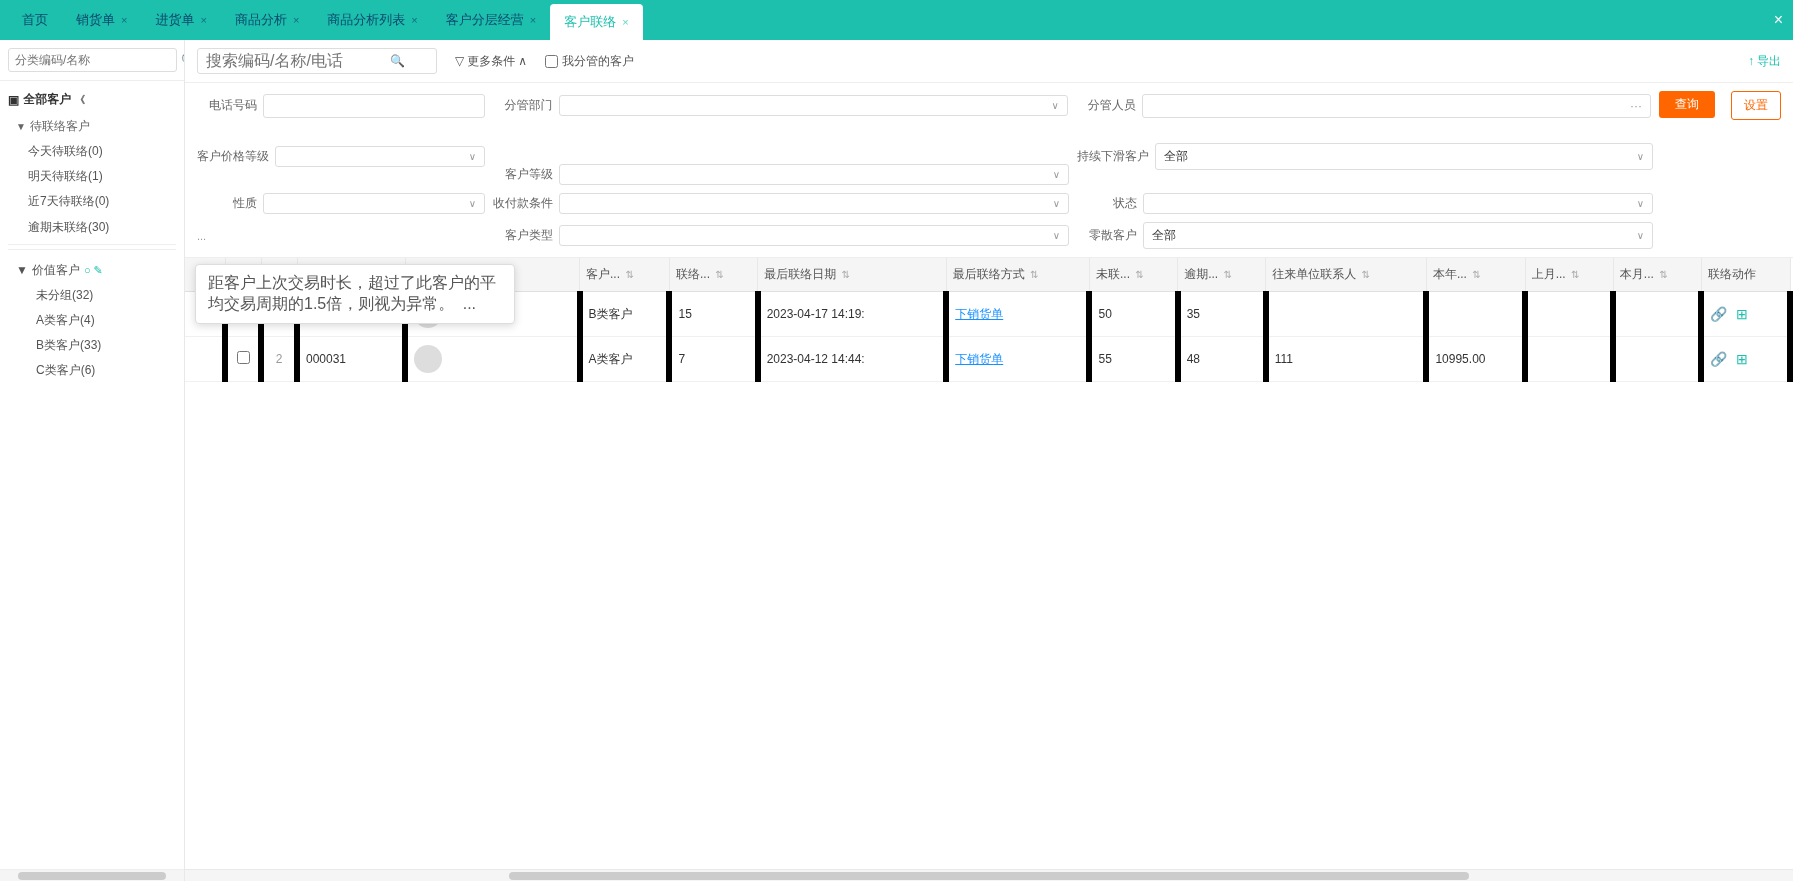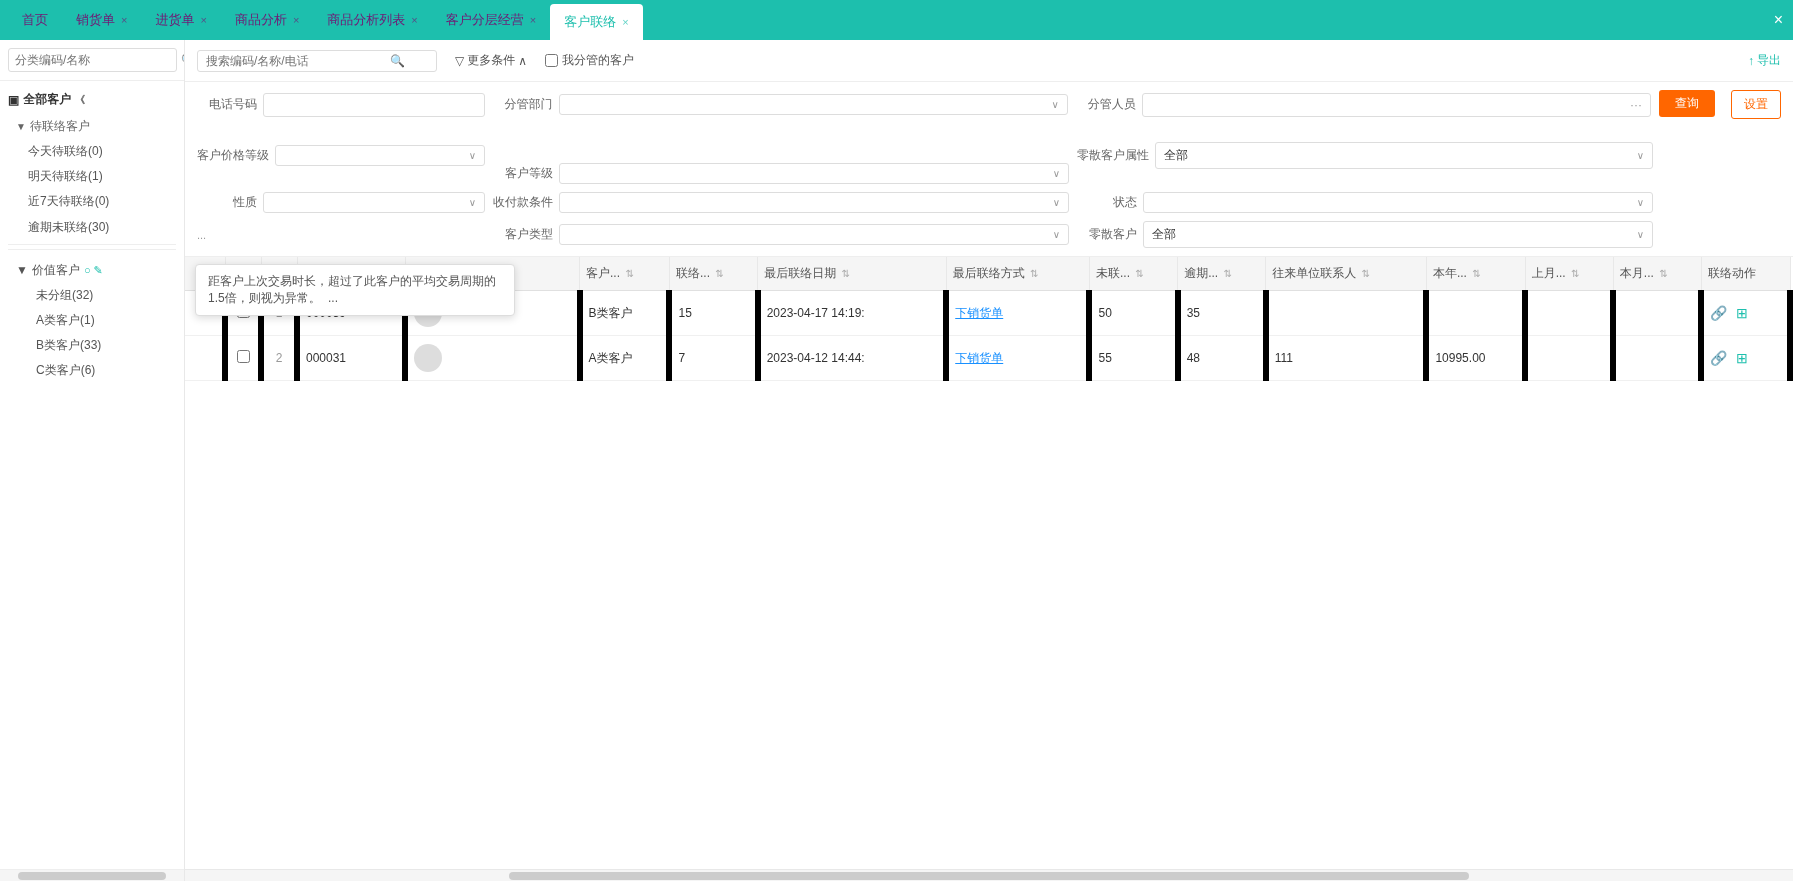--- a/index.html
+++ b/index.html
@@ -1,20 +1,20 @@
 <!DOCTYPE html>
 <html><head>
   <meta charset="utf-8">
   <style>
     * { box-sizing: border-box; margin: 0; padding: 0; }
     body { font-family: 'Microsoft YaHei', Arial, sans-serif; font-size: 12px; background: #f5f5f5; color: #333; overflow: hidden; width: 1793px; height: 881px; }
 
     
     .top-nav { display: flex; align-items: center; background: #1dbfad; height: 40px; padding: 0 8px; position: relative; }
-    .top-nav .nav-tab { color: #701a75; padding: 0 14px; height: 40px; line-height: 40px; cursor: pointer; font-size: 13px; display: flex; align-items: center; gap: 4px; white-space: nowrap; }
+    .top-nav .nav-tab { color: #0c4a6e; padding: 0 14px; height: 40px; line-height: 40px; cursor: pointer; font-size: 13px; display: flex; align-items: center; gap: 4px; white-space: nowrap; }
     .top-nav .nav-tab.active { background: #fff; color: #1dbfad; border-radius: 4px 4px 0 0; margin-top: 4px; height: 36px; line-height: 36px; }
     .top-nav .nav-tab .close-x { font-size: 11px; opacity: 0.7; margin-left: 2px; }
     .top-nav .close-main { position: absolute; right: 10px; top: 50%; transform: translateY(-50%); color: #fff; cursor: pointer; font-size: 16px; }
 
     
     .main-layout { display: flex; height: calc(881px - 40px); }
 
     
     .sidebar { width: 185px; background: #fff; border-right: 1px solid #e8e8e8; display: flex; flex-direction: column; overflow: hidden; flex-shrink: 0; }
     .sidebar-search { padding: 8px; border-bottom: 1px solid #eee; display: flex; align-items: center; gap: 4px; }
@@ -36,21 +36,21 @@
     .sidebar-customer-section { padding: 4px 8px; }
     .sidebar-customer-title { display: flex; align-items: center; gap: 4px; font-size: 12px; color: #555; padding: 4px 0; }
     .sidebar-customer-title .edit-icon { color: #1dbfad; font-size: 11px; cursor: pointer; }
 
     
     .content-area { flex: 1; display: flex; flex-direction: column; overflow: hidden; }
 
     
     .toolbar { background: #fff; padding: 8px 12px; border-bottom: 1px solid #eee; display: flex; align-items: center; gap: 10px; flex-shrink: 0; }
     .toolbar-search { display: flex; align-items: center; border: 1px solid #ddd; border-radius: 3px; padding: 3px 8px; gap: 4px; min-width: 240px; }
-    .toolbar-search input { border: none; outline: none; font-size: 12px; width: 180px; }
+    .toolbar-search input { border: none; outline: none; font-size: 16px; width: 180px; }
     .filter-btn { display: flex; align-items: center; gap: 3px; color: #555; cursor: pointer; padding: 4px 8px; border-radius: 3px; font-size: 12px; }
     .my-customers { display: flex; align-items: center; gap: 4px; color: #555; font-size: 12px; cursor: pointer; }
     .export-btn { margin-left: auto; display: flex; align-items: center; gap: 3px; color: #1dbfad; cursor: pointer; font-size: 12px; }
 
     
     .filter-panel { background: #fff; padding: 8px 12px; border-bottom: 1px solid #eee; flex-shrink: 0; }
     .filter-row { display: flex; align-items: center; margin-bottom: 8px; gap: 8px; }
     .filter-row:last-child { margin-bottom: 0; }
     .filter-item { display: flex; align-items: center; gap: 6px; flex: 1; }
     .filter-label { color: #666; white-space: nowrap; font-size: 12px; min-width: 60px; text-align: right; }
@@ -80,21 +80,21 @@
     .pagination { background: #fff; border-top: 1px solid #eee; padding: 8px 16px; display: flex; align-items: center; justify-content: flex-end; gap: 8px; flex-shrink: 0; }
     .pagination-label { color: #555; font-size: 12px; }
     .pagination-select { border: 1px solid #ddd; border-radius: 3px; padding: 3px 6px; font-size: 12px; }
     .pagination-nav { display: flex; align-items: center; gap: 4px; }
     .pagination-nav span { cursor: pointer; color: #555; padding: 2px 4px; font-size: 13px; }
     .pagination-page { display: flex; align-items: center; gap: 4px; font-size: 12px; color: #555; }
     .pagination-page input { width: 36px; border: 1px solid #ddd; border-radius: 3px; padding: 2px 4px; text-align: center; font-size: 12px; }
     .pagination-total { font-size: 12px; color: #555; }
 
     
-    .tooltip-box { position: absolute; left: 0; top: 230px; background: #fff; border: 1px solid #ddd; border-radius: 4px; padding: 8px 12px; box-shadow: 0 2px 8px rgba(0,0,0,0.15); font-size: 12px; color: #555; max-width: 320px; z-index: 100; }
+    .tooltip-box { position: absolute; left: 0; top: 230px; background: #fff; border: 1px solid #ddd; border-radius: 4px; padding: 8px 12px; box-shadow: 0 2px 8px rgba(0,0,0,0.15); font-size: 16px; color: #555; max-width: 320px; z-index: 100; }
 
     
     .scroll-track { height: 12px; background: #f5f5f5; border-top: 1px solid #e8e8e8; display: flex; align-items: center; padding: 0 4px; }
     .scroll-thumb { height: 8px; background: #ccc; border-radius: 4px; width: 60%; margin: 0 auto; }
 
     
     input[type="checkbox"] { cursor: pointer; }
 
     .gear-icon { color: #999; cursor: pointer; }
 
@@ -184,21 +184,21 @@
         <div class="sidebar-customer-section">
           <div class="sidebar-customer-title">
             <span class="arrow">▼</span>
             <span>价值客户</span>
             <span class="edit-icon">○ ✎</span>
           </div>
           <div class="sidebar-item">
             <span>未分组(32)</span>
           </div>
           <div class="sidebar-item">
-            <span>A类客户(1)</span>
+            <span>A类客户(4)</span>
           </div>
           <div class="sidebar-item">
             <span>B类客户(33)</span>
           </div>
           <div class="sidebar-item">
             <span>C类客户(6)</span>
           </div>
         </div>
       </div>
     </div>
@@ -271,21 +271,21 @@
           </div>
         </div>
         <div class="filter-item" style="flex:2;margin-top:36px;">
           <span class="filter-label">客户等级</span>
           <div class="filter-select" style="flex:3;">
             <span></span>
             <span class="arrow">∨</span>
           </div>
         </div>
         <div class="filter-item" style="flex:2;">
-          <span class="filter-label">零散客户属性</span>
+          <span class="filter-label">持续下滑客户</span>
           <div class="filter-select" style="flex:3;">
             <span>全部</span>
             <span class="arrow">∨</span>
           </div>
         </div>
         <div style="width:120px;"></div>
       </div>
 
       <div class="filter-row">
         <div class="filter-item">

